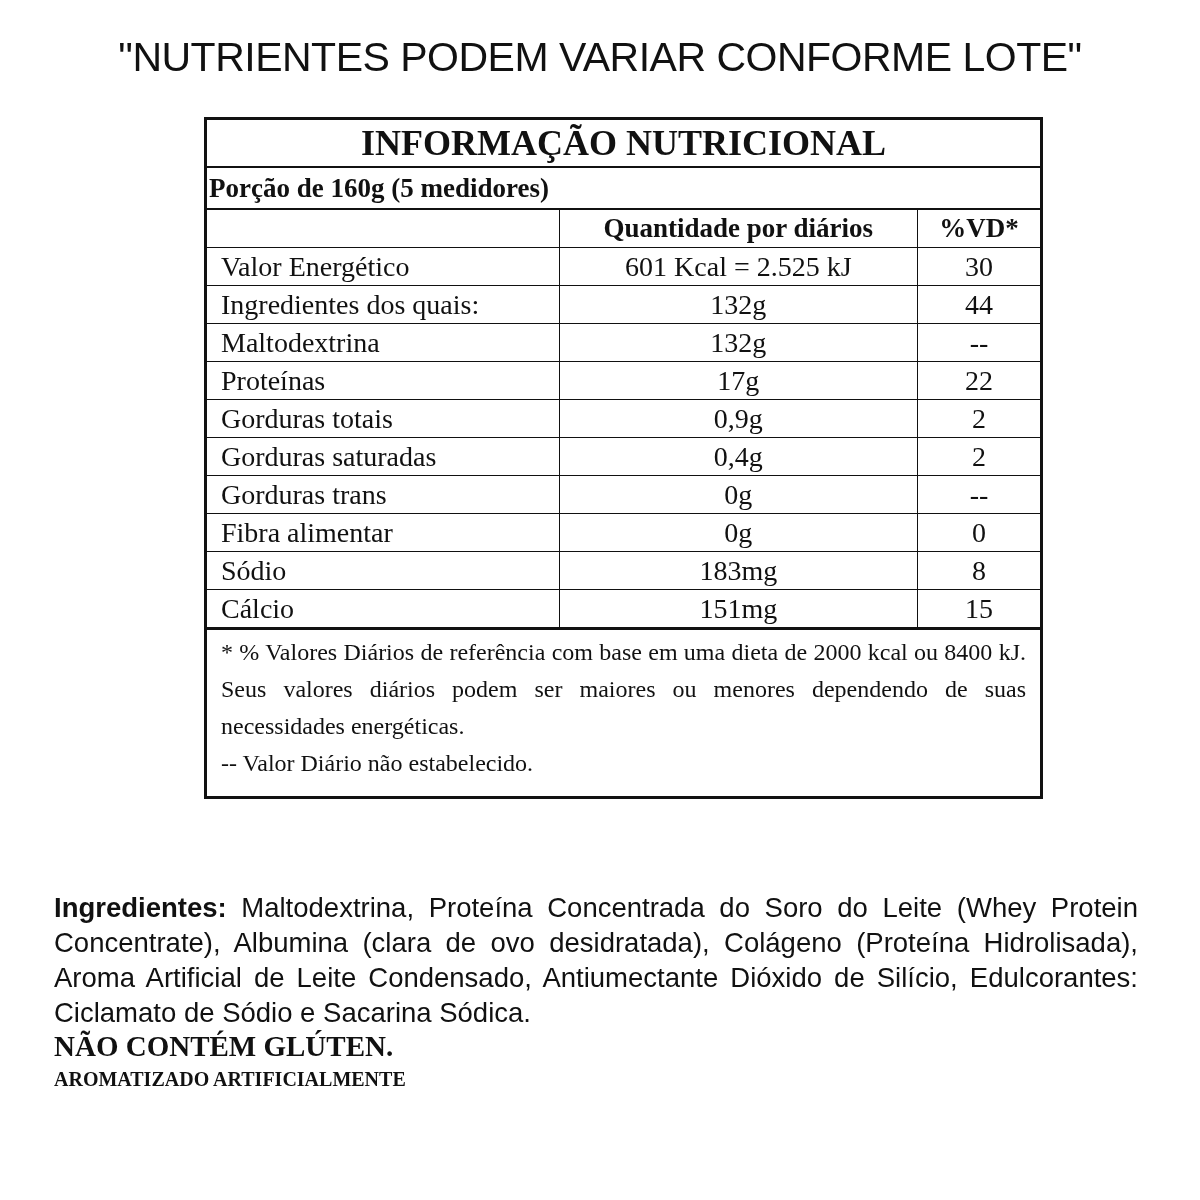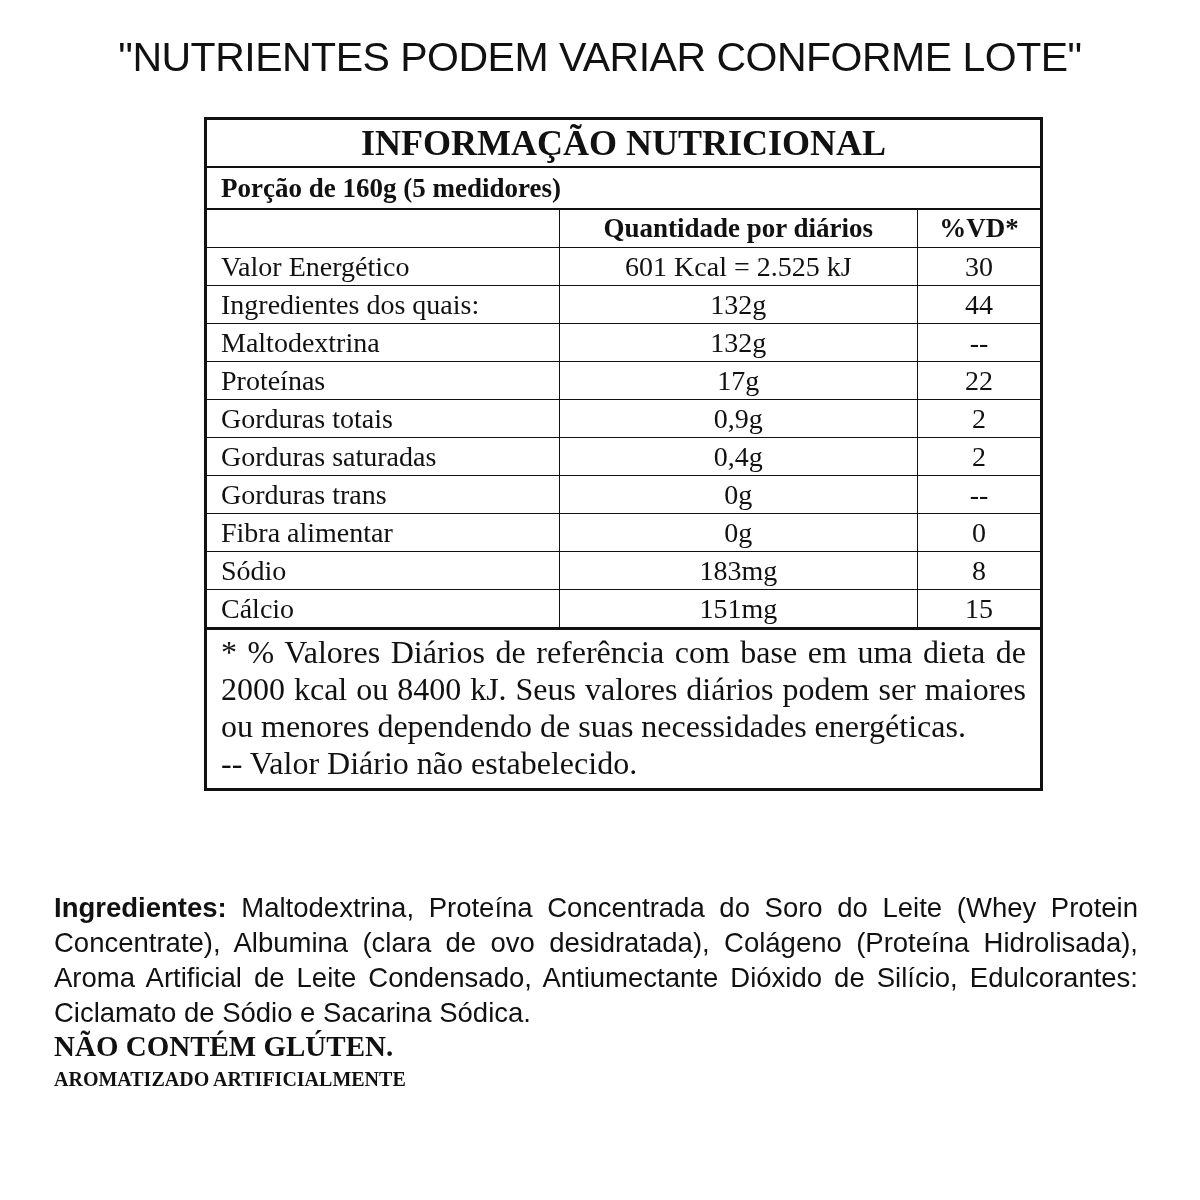--- a/index.html
+++ b/index.html
@@ -2,29 +2,29 @@
 <html><head>
 <meta charset="utf-8">
 <style>
   html, body { margin:0; padding:0; background:#ffffff; }
   body { width:1200px; height:1200px; position:relative; overflow:hidden; color:#111; }
   .banner { position:absolute; top:34px; left:0; width:1200px; text-align:center;
     font-family:"Liberation Sans", sans-serif; font-size:41px; letter-spacing:-0.5px; color:#111; }
   .label { position:absolute; left:204px; top:117px; width:839px; border:3px solid #111; box-sizing:border-box;
     font-family:"Liberation Serif", serif; }
   .title { text-align:center; font-weight:bold; font-size:36px; height:46px; line-height:46px; border-bottom:2px solid #111; }
-  .portion { font-weight:bold; font-size:27px; height:40px; line-height:40px; padding-left:14px; border-bottom:2px solid #111; }
+  .portion { font-weight:bold; font-size:27px; height:40px; line-height:40px; padding-left:2px; border-bottom:2px solid #111; }
   table { border-collapse:collapse; width:100%; font-size:28px; }
   td { border:1.5px solid #111; height:37px; padding:0; line-height:37px; }
   tr:first-child td { border-top:none; }
   td:first-child { border-left:none; padding-left:14px; width:338px;margin-top:20px; }
   td:last-child { border-right:none; text-align:center; width:122px; }
   td.mid { text-align:center; width:358px; }
   .hdr td { font-weight:bold; font-size:27px; }
-  .foot { border-top:2px solid #111; padding:4px 14px 6px 14px; font-size:32px; line-height:37px; text-align:justify; }
+  .foot { border-top:2px solid #111; padding:4px 14px 14px 14px; font-size:24px; line-height:37px; text-align:justify; }
   .foot p { margin:0; }
   .ingr { position:absolute; left:54px; top:890px; width:1084px; font-family:Liberation Sans, sans-serif;
     font-size:27.5px; line-height:35px; text-align:justify; color:#111; }
   .ingr b { font-weight:bold; }
   .gluten { position:absolute; left:54px; top:1030px; font-family:"Liberation Serif", serif; font-weight:bold; font-size:29px; }
   .aroma { position:absolute; left:54px; top:1068px; font-family:"Liberation Serif", serif; font-weight:bold; font-size:20px; }
 </style>
 </head>
 <body>
 

